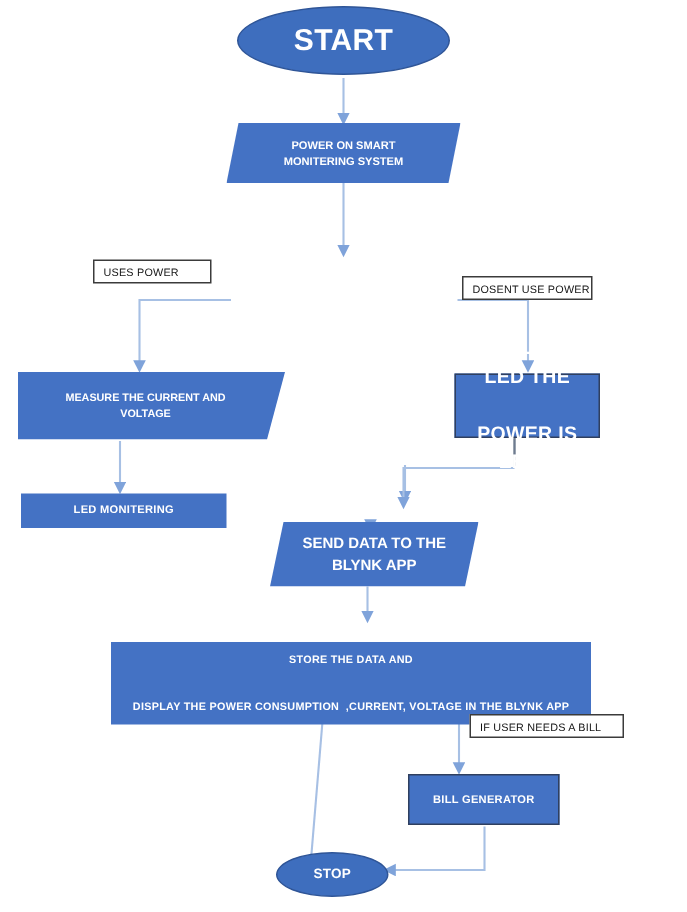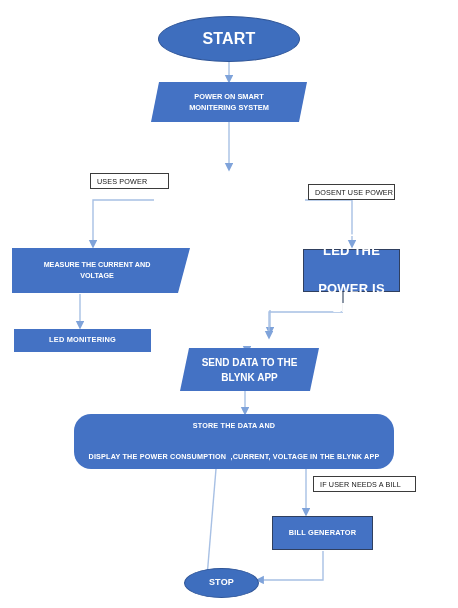--- a/index.html
+++ b/index.html
@@ -68,37 +68,37 @@
     </g>
 
     <g stroke="#6E7B8F" stroke-width="1.6" fill="none">
       <path d="M343,292 L343,312"></path>
     </g>
     <g stroke="#A7C0E4" stroke-width="1.4" fill="none">
       <path d="M343,312 L269,312 L269,337" marker-end="url(#ah)"></path>
     </g>
   </svg>
 
-  <div class="node term" style="left:158px;top:16px;width:142px;height:46px;font-size:16px;">
+  <div class="node term" style="left:158px;top:4px;width:142px;height:46px;font-size:20px;">
     <span>START</span>
   </div>
 
   <div class="para" style="left:151px;top:82px;width:156px;height:40px;">
     <svg class="fill" viewBox="0 0 156 40" preserveAspectRatio="none">
       <polygon points="8,0 156,0 148,40 0,40" fill="#4472C4"></polygon>
     </svg>
     <div class="paratext" style="font-size:7.4px;">
       <span>
         <span>POWER ON SMART</span><br>
         <span>MONITERING SYSTEM</span>
       </span>
     </div>
   </div>
 
-  <div class="labelbox" style="left:62px;top:173px;width:79px;height:16px;margin-left:28px;">
+  <div class="labelbox" style="left:62px;top:173px;width:79px;height:16px;">
     <span>USES POWER</span>
   </div>
 
   <div class="labelbox" style="left:308px;top:184px;width:87px;height:16px;">
     <span>DOSENT USE POWER</span>
   </div>
 
 
   <div class="para" style="left:12px;top:248px;width:178px;height:45px;">
     <svg class="fill" viewBox="0 0 178 45" preserveAspectRatio="none">
@@ -128,21 +128,21 @@
       <polygon points="9,0 139,0 130,43 0,43" fill="#4472C4"></polygon>
     </svg>
     <div class="paratext" style="font-size:10px;">
       <span>
         <span>SEND DATA TO THE</span><br>
         <span>BLYNK APP</span>
       </span>
     </div>
   </div>
 
-  <div class="node rect" style="left:74px;top:414px;width:320px;height:55px;font-size:7.2px;border-radius:17px;">
+  <div class="node rect" style="left:74px;top:428px;width:320px;height:55px;font-size:7.2px;">
     <span>
       <span>STORE THE DATA AND</span>
       <br><br>
       <span style="white-space:pre;">DISPLAY THE POWER CONSUMPTION  ,CURRENT, VOLTAGE IN THE BLYNK APP</span>
     </span>
   </div>
 
   <div class="labelbox" style="left:313px;top:476px;width:103px;height:16px;">
     <span>IF USER NEEDS A BILL</span>
   </div>

